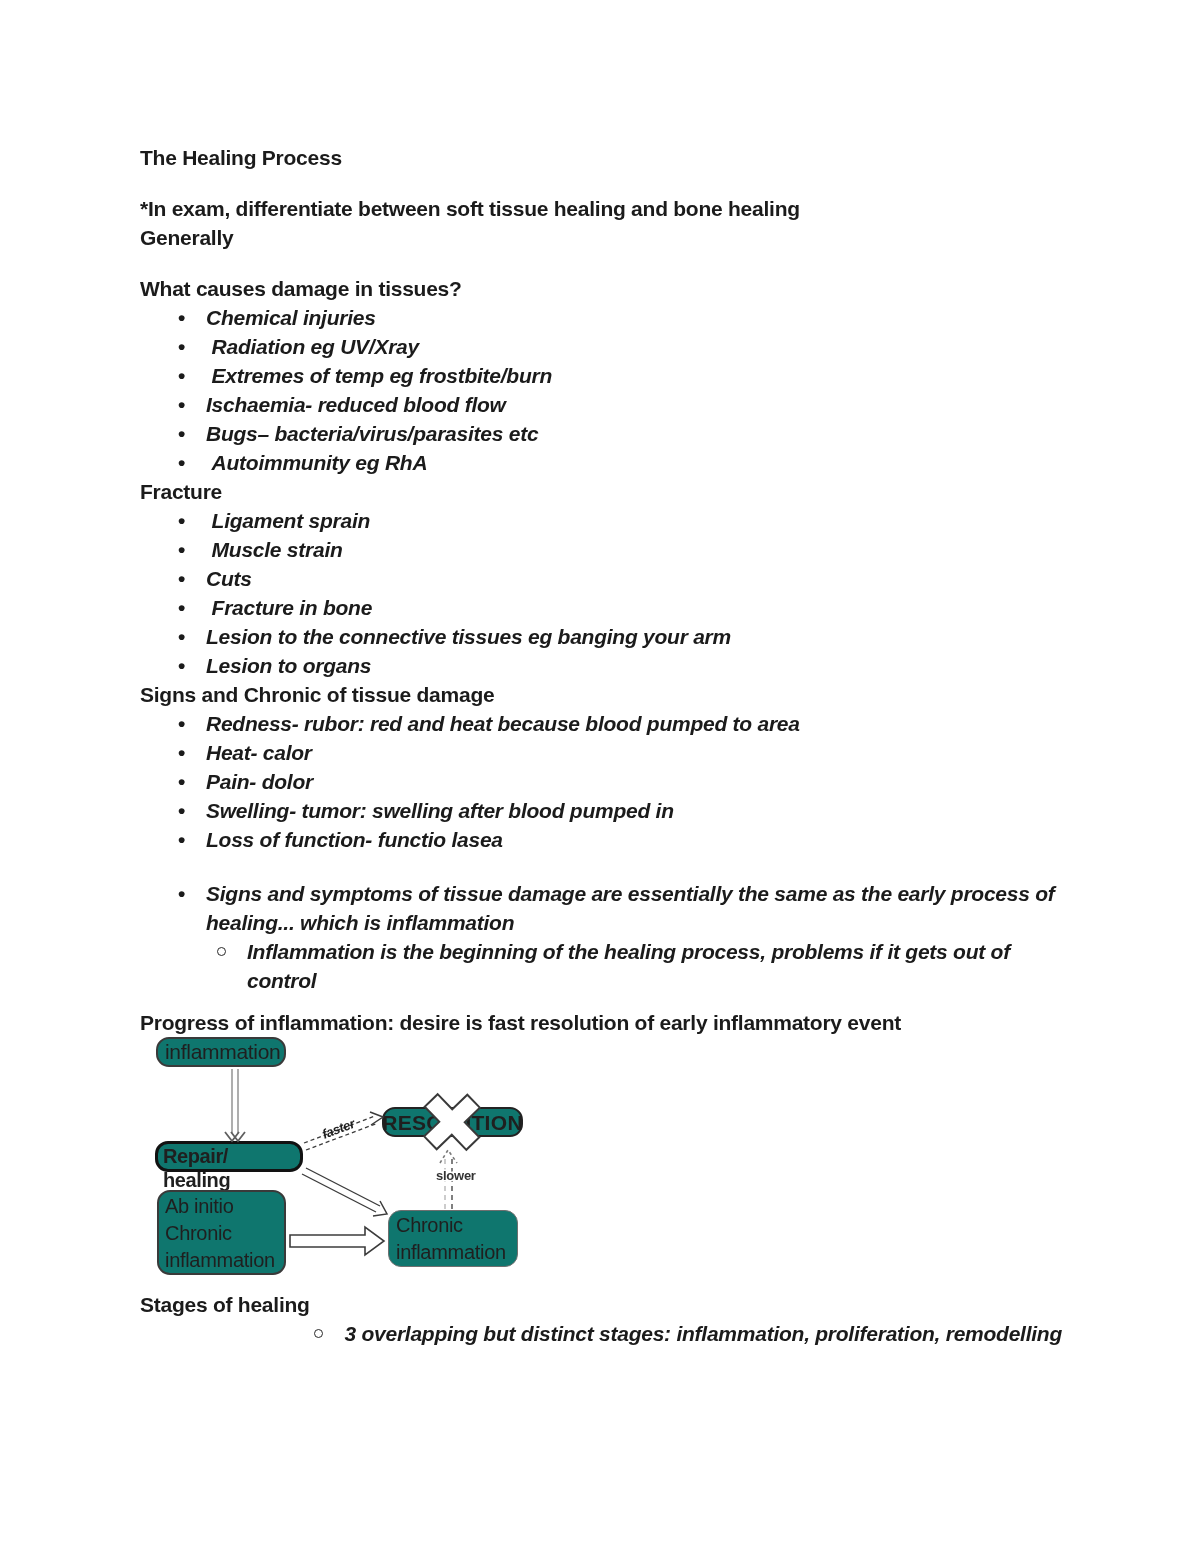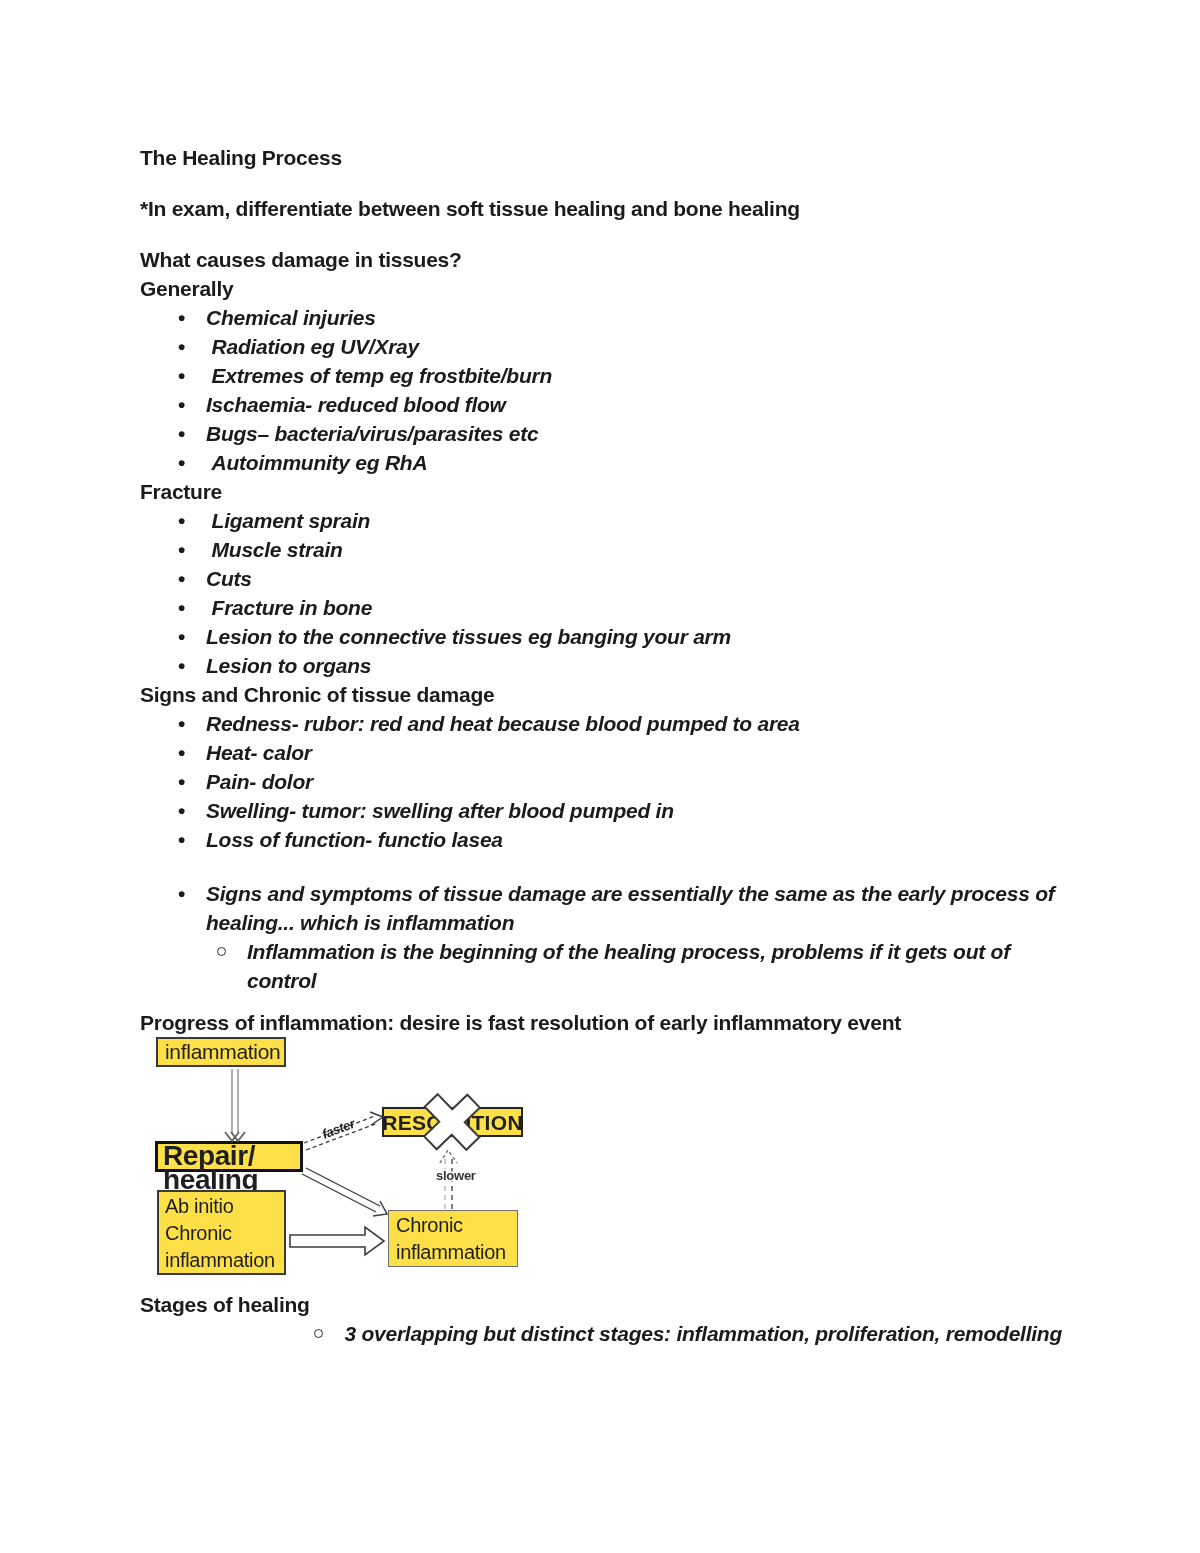--- a/index.html
+++ b/index.html
@@ -23,28 +23,28 @@
   .circle {
     flex:0 0 9px; width:9px; height:9px; box-sizing:border-box;
     border:1.5px solid #2a2a2a; border-radius:50%;
     margin:10px 21px 0 0;
   }
   .txt { white-space:pre-wrap;font-style:italic; }
 
   
   .diagram { position:relative; height:240px; }
   .dbox {
-    position:absolute; box-sizing:border-box; background:#fde047;
-    font-weight:400; color:#1f1f1f;
+    position:absolute; box-sizing:border-box; background:#0f766e;
+    font-weight:400; color:#1f1f1f;border-radius:13px;
   }
   .b-inflammation { left:16px;  top:0;     width:130px; height:30px;
     border:2px solid #3a3a3a; font-size:21px; line-height:25px;
     padding-left:7px; letter-spacing:-0.3px; }
   .b-repair { left:15px; top:104px; width:148px; height:31px;
-    border:3px solid #121212; font-weight:700; font-size:28px;
+    border:3px solid #121212; font-weight:700; font-size:20px;
     line-height:24px; padding-left:5px; letter-spacing:-0.4px; }
   .b-resolution { left:242px; top:70px; width:141px; height:30px;
     border:2.5px solid #232323; font-weight:700; font-size:21px;
     display:flex; align-items:center; justify-content:center;
     letter-spacing:0.3px; }
   .b-abinitio { left:17px; top:153px; width:129px; height:85px;
     border:2px solid #3a3a3a; font-size:20px; line-height:27px;
     padding:1px 0 5px 6px; white-space:pre-line; letter-spacing:-0.3px; }
   .b-chronic { left:248px; top:173px; width:130px; height:57px;
     border:1.5px solid #6f6f6f; font-size:20px; line-height:27px;
@@ -60,22 +60,22 @@
 
 <div class="page">
   <div class="pmark"></div>
 
   <div class="content">
 
     <div class="line">The Healing Process</div>
 
     <div class="line mt29">*In exam, differentiate between soft tissue healing and bone healing</div>
 
+    <div class="line">Generally</div>
     <div class="line mt29">What causes damage in tissues?</div>
-    <div class="line">Generally</div>
 
     <div>
       <div class="row l1">
           <span class="dot">•</span>
           <span class="txt">Chemical injuries</span>
         </div>
       <div class="row l1">
           <span class="dot">•</span>
           <span class="txt"> Radiation eg UV/Xray</span>
         </div>

